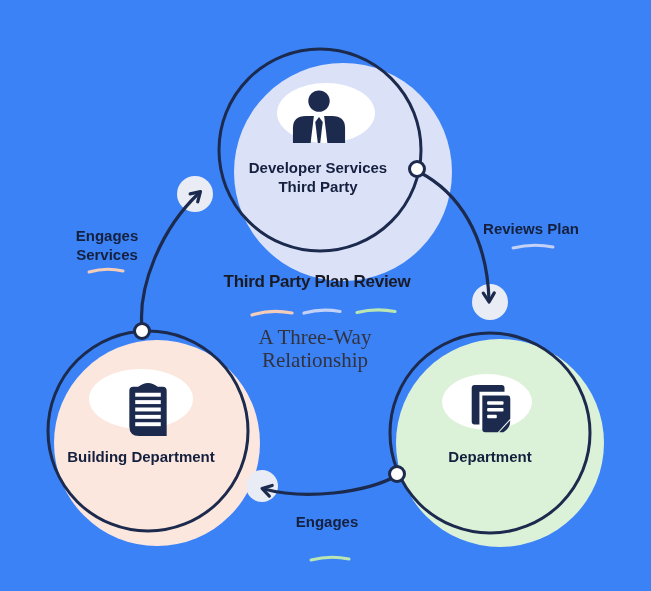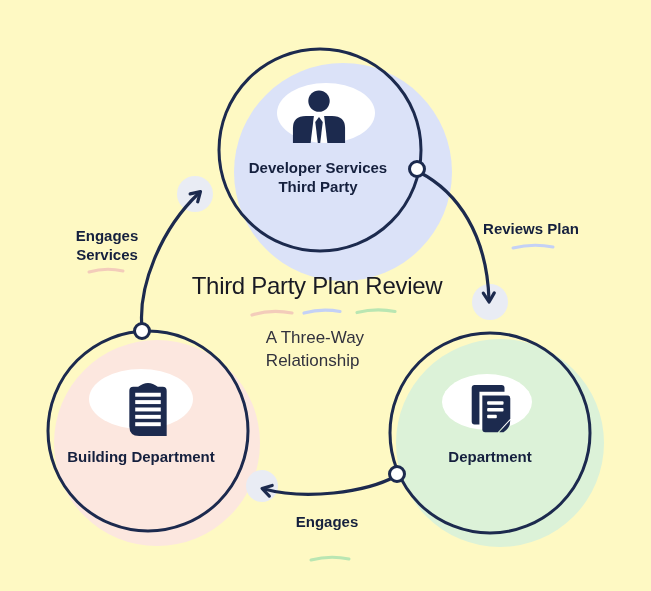--- a/index.html
+++ b/index.html
@@ -1,34 +1,34 @@
 <!DOCTYPE html>
 <html><head>
 <meta charset="utf-8">
 <style>
   html,body{margin:0;padding:0;background:#fff;}
   .canvas{
-    position:relative;width:651px;height:591px;background:#fef9c3;overflow:hidden;
+    position:relative;width:651px;height:591px;background:#3b82f6;overflow:hidden;
     font-family:"Liberation Sans",sans-serif;
   }
   .abs{position:absolute;}
   svg{display:block;}
   .label{
     position:absolute;transform:translateX(-50%);
     text-align:center;font-weight:700;font-size:15px;line-height:19px;
     color:#15203e;white-space:nowrap;
   }
   .label span{display:block;}
   .page-title{
     position:absolute;transform:translateX(-50%);
-    font-weight:400;font-size:24px;letter-spacing:-0.3px;color:#191a24;white-space:nowrap;
+    font-weight:700;font-size:17px;letter-spacing:-0.3px;color:#191a24;white-space:nowrap;
   }
   .subtitle{
     position:absolute;transform:translateX(-50%);
-    font-weight:400;font-size:17px;line-height:23px;color:#32323e;white-space:nowrap;
+    font-weight:400;font-size:21px;line-height:23px;color:#32323e;text-align:center;white-space:nowrap;font-family:Liberation Serif, serif;
   }
   .subtitle span{display:block;}
 </style>
 </head>
 <body>
 
 <div class="canvas">
 
   <svg class="abs" style="left:0;top:0;" width="651" height="591" viewBox="0 0 651 591">
     <defs>

